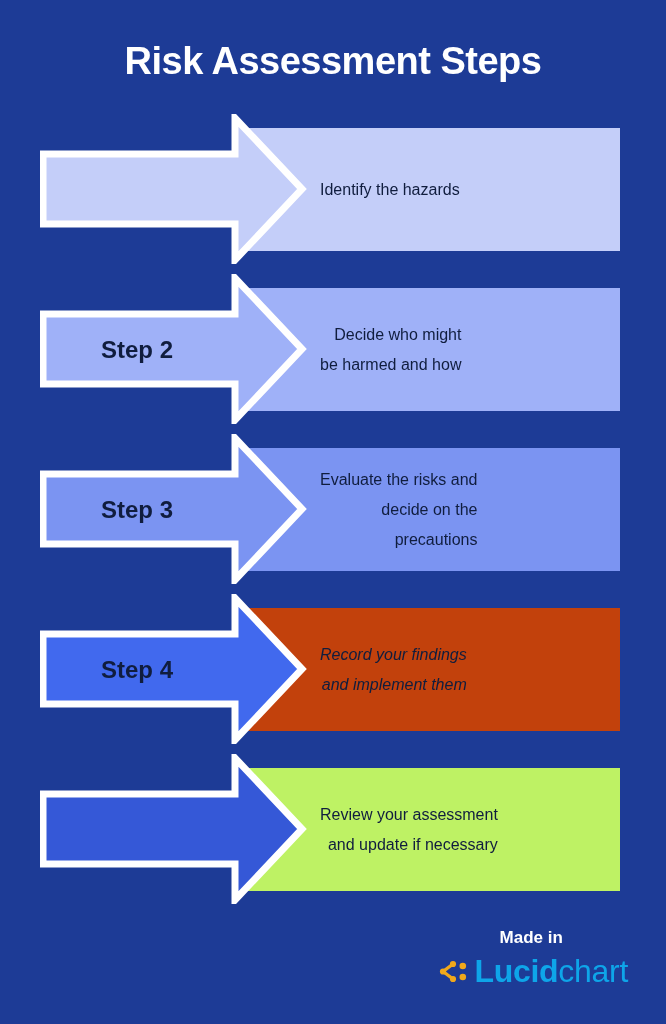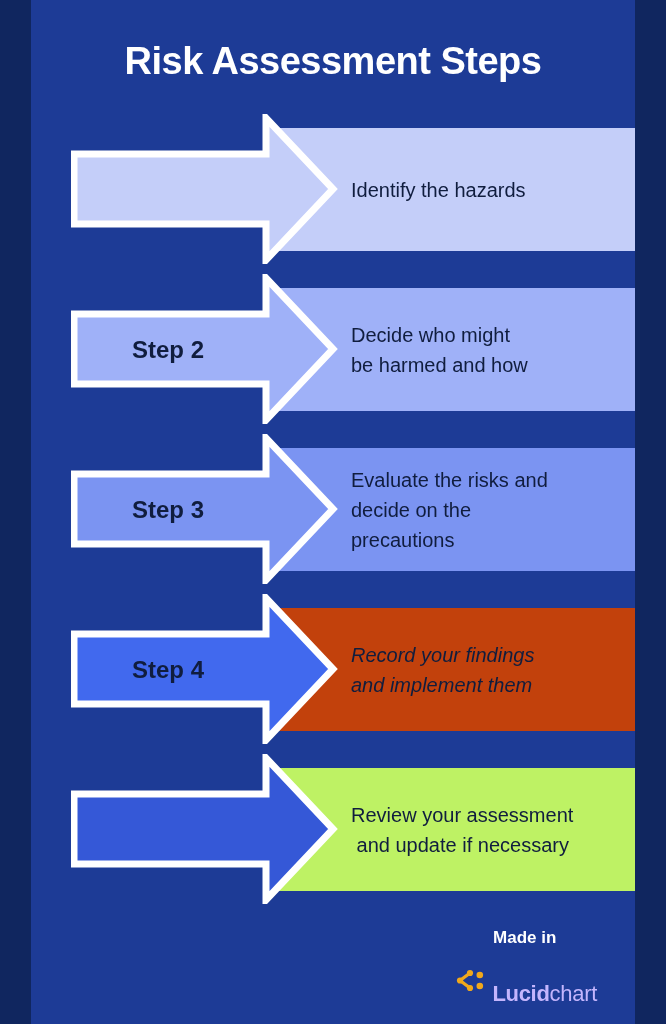--- a/index.html
+++ b/index.html
@@ -2,21 +2,21 @@
 <html><head>
 <meta charset="utf-8">
 <style>
   html,body{margin:0;padding:0;}
   body{
     font-family:"Liberation Sans", sans-serif;
     background:#10265f;
   }
   .canvas{
     position:relative;
-    width:604px;
+    width:666px;
     height:1024px;
     overflow:hidden;
     margin:0 auto;
   }
   .page-title{
     position:absolute;
     top:40px;
     left:0;
     width:100%;
     text-align:center;
@@ -36,24 +36,25 @@
     position:absolute;
     left:237px;
     top:21px;
     width:383px;
     height:123px;
     display:flex;
     align-items:center;
   }
   .desc{
     padding-left:83px;
-    font-size:20px;
+    font-size:16px;
     line-height:30px;
     color:#101d3e;
     white-space:pre;
+    text-align:right;
   }
   .arrow-svg{
     position:absolute;
     left:40px;
     top:7px;
     width:270px;
     height:150px;
   }
   .step-label{
     position:absolute;
@@ -86,24 +87,23 @@
     align-items:center;
     justify-content:flex-end;
     gap:7px;
   }
   .logo-icon{
     width:30px;
     height:27px;
     display:block;
   }
   .brand-text{
-    font-size:22px;
+    font-size:32px;
     letter-spacing:-0.3px;
-    color:#c4b5fd;
-    margin-top:28px;
+    color:#0ea5e9;
   }
   .brand-text .bold{font-weight:bold;}
   .brand-text .light{font-weight:normal;}
 </style>
 </head>
 <body>
 
 <div class="canvas" id="canvas" style="background: rgb(29, 59, 150);">
 
   <h1 class="page-title">Risk Assessment Steps</h1>

